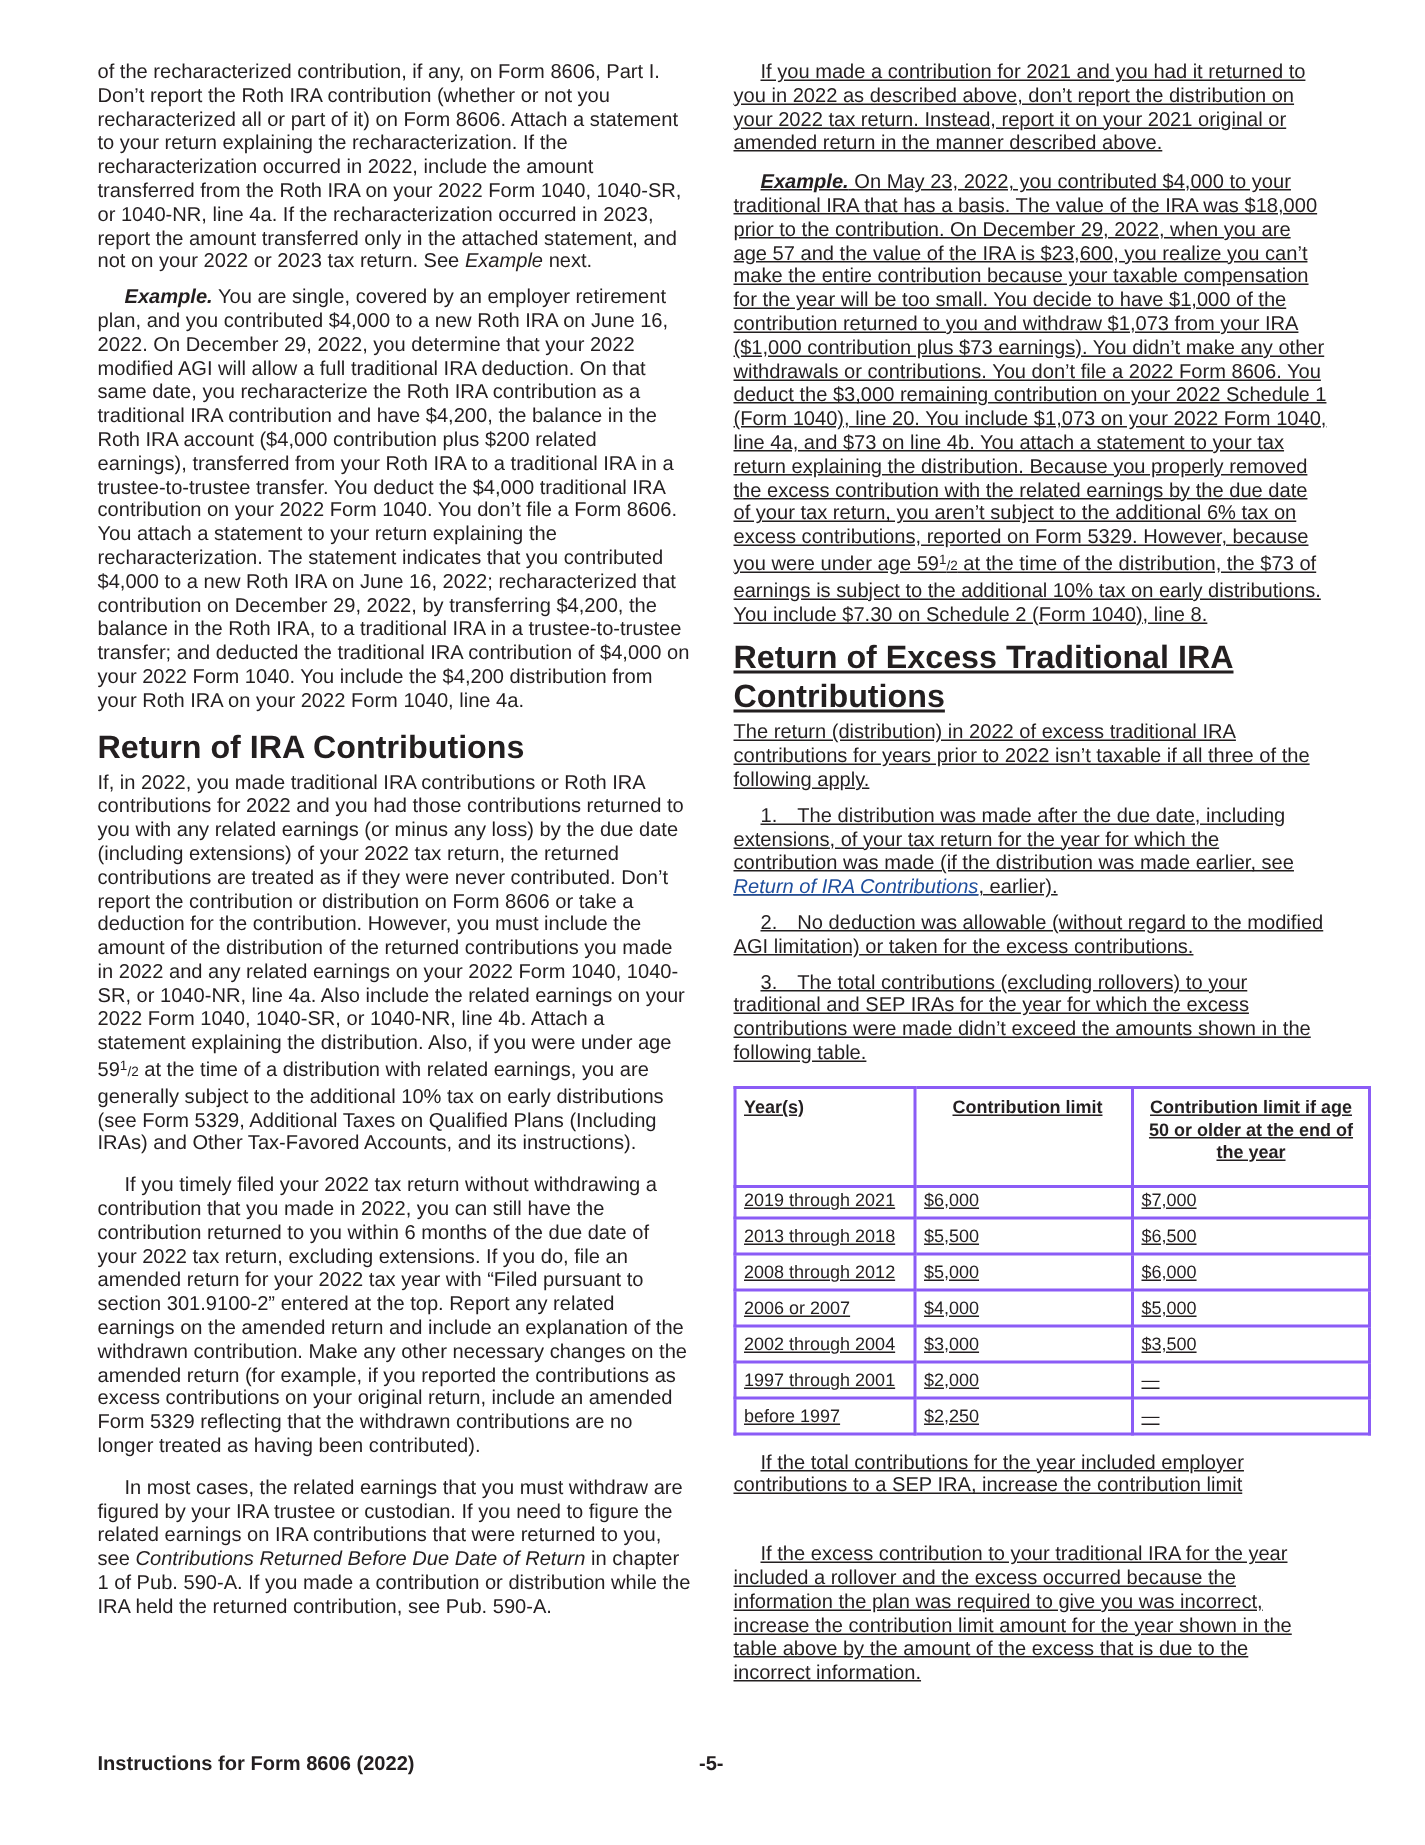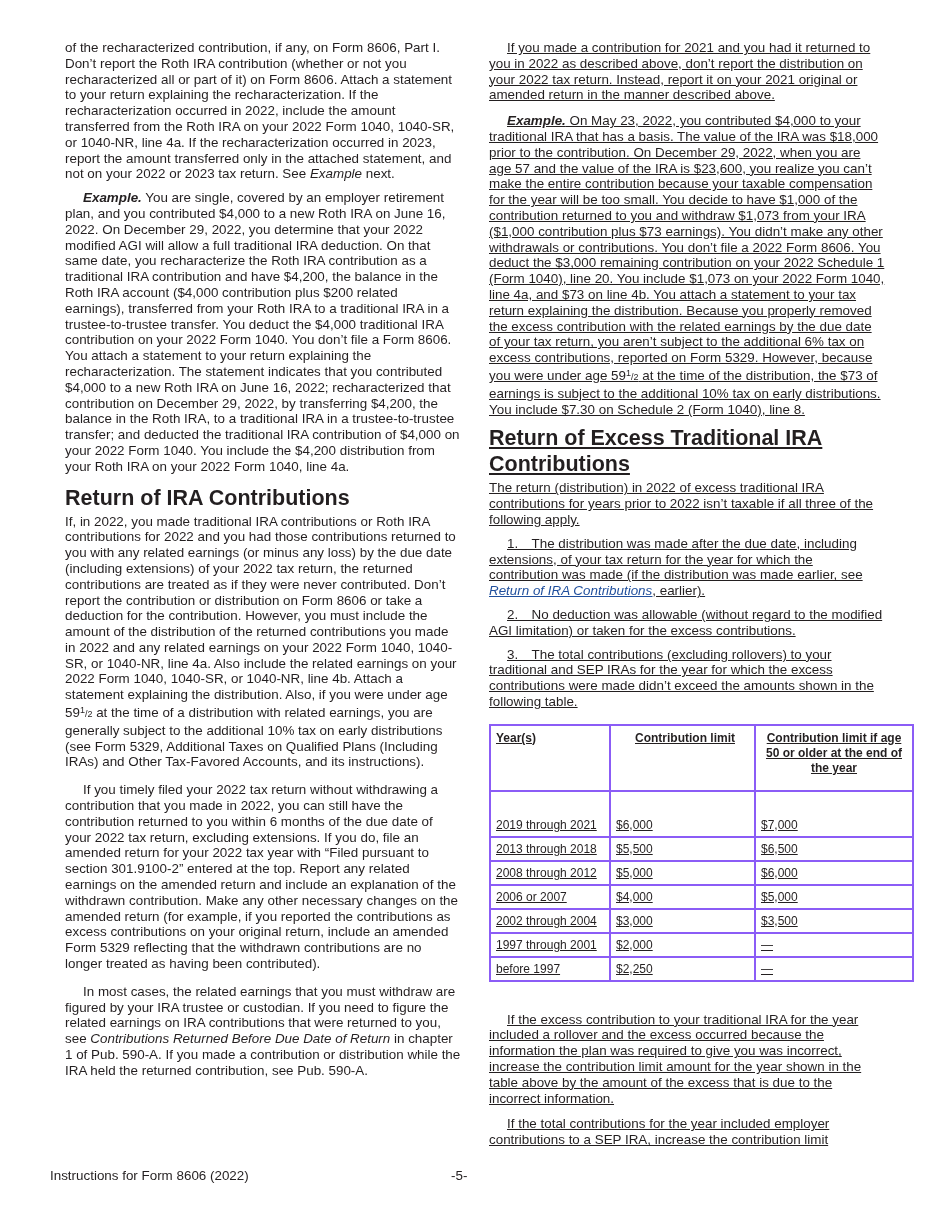--- a/index.html
+++ b/index.html
@@ -16,22 +16,22 @@
   .sup { font-size: 9px; vertical-align: 4px; }
   .sub { font-size: 9px; }
   a.link { color: #1f4e9c; font-style: italic; text-decoration: underline; }
   table.lim { border-collapse: collapse; width: 425px; margin-top: 14px; font-size: 12px; }
   table.lim th, table.lim td { border: 2px solid #8b5cf6; padding: 3px 5px; }
   table.lim th { font-weight: bold; vertical-align: top; text-align: center; line-height: 15px; padding-top: 5px; padding-bottom: 14px; }
   table.lim th.c0 { text-align: left; width: 108px; }
   table.lim th.c1 { width: 128px; padding-left: 10px; }
   table.lim td { height: 16px; line-height: 16px; }
   table.lim td.c1, table.lim td.c2 { text-align: left; }
-  table.lim tr.first td { padding-top: 25px; }
-  .footer { position: absolute; top: 1168px; left: 50px; width: 820px; font-size: 13.4px; font-weight: normal; }
+  table.lim tr.first td { padding-top: 0; }
+  .footer { position: absolute; top: 1168px; left: 65px; width: 820px; font-size: 13.4px; font-weight: bold; }
   .footer .page { position: absolute; left: 401px; top: 0; }
 </style>
 </head>
 <body>
 
 <div class="col left">
   <p><span>of the recharacterized contribution, if any, on Form 8606, Part I. Don’t report the Roth IRA contribution (whether or not you recharacterized all or part of it) on Form 8606. Attach a statement to your return explaining the recharacterization. If the recharacterization occurred in 2022, include the amount transferred from the Roth IRA on your 2022 Form 1040, 1040-SR, or 1040-NR, line 4a. If the recharacterization occurred in 2023, report the amount transferred only in the attached statement, and not on your 2022 or 2023 tax return. See </span><em>Example</em><span> next.</span></p>
 
   <p class="ind"><span class="ex">Example.</span><span> You are single, covered by an employer retirement plan, and you contributed $4,000 to a new Roth IRA on June 16, 2022. On December 29, 2022, you determine that your 2022 modified AGI will allow a full traditional IRA deduction. On that same date, you recharacterize the Roth IRA contribution as a traditional IRA contribution and have $4,200, the balance in the Roth IRA account ($4,000 contribution plus $200 related earnings), transferred from your Roth IRA to a traditional IRA in a trustee-to-trustee transfer. You deduct the $4,000 traditional IRA contribution on your 2022 Form 1040. You don’t file a Form 8606. You attach a statement to your return explaining the recharacterization. The statement indicates that you contributed $4,000 to a new Roth IRA on June 16, 2022; recharacterized that contribution on December 29, 2022, by transferring $4,200, the balance in the Roth IRA, to a traditional IRA in a trustee-to-trustee transfer; and deducted the traditional IRA contribution of $4,000 on your 2022 Form 1040. You include the $4,200 distribution from your Roth IRA on your 2022 Form 1040, line 4a.</span></p>
 
@@ -99,21 +99,21 @@
         <td class="c2">—</td>
       </tr>
       <tr>
         <td class="c0">before 1997</td>
         <td class="c1">$2,250</td>
         <td class="c2">—</td>
       </tr>
     </tbody>
   </table>
 
+  <p class="ind" style="margin-top:10px;">If the total contributions for the year included employer contributions to a SEP IRA, increase the contribution limit</p>
+
   <p class="ind" style="margin-top:30px;">If the excess contribution to your traditional IRA for the year included a rollover and the excess occurred because the information the plan was required to give you was incorrect, increase the contribution limit amount for the year shown in the table above by the amount of the excess that is due to the incorrect information.</p>
-
-  <p class="ind" style="margin-top:10px;">If the total contributions for the year included employer contributions to a SEP IRA, increase the contribution limit</p>
 </div>
 
 <div class="footer">
   <span>Instructions for Form 8606 (2022)</span>
   <span class="page">-5-</span>
 </div>
 
 </body></html>

